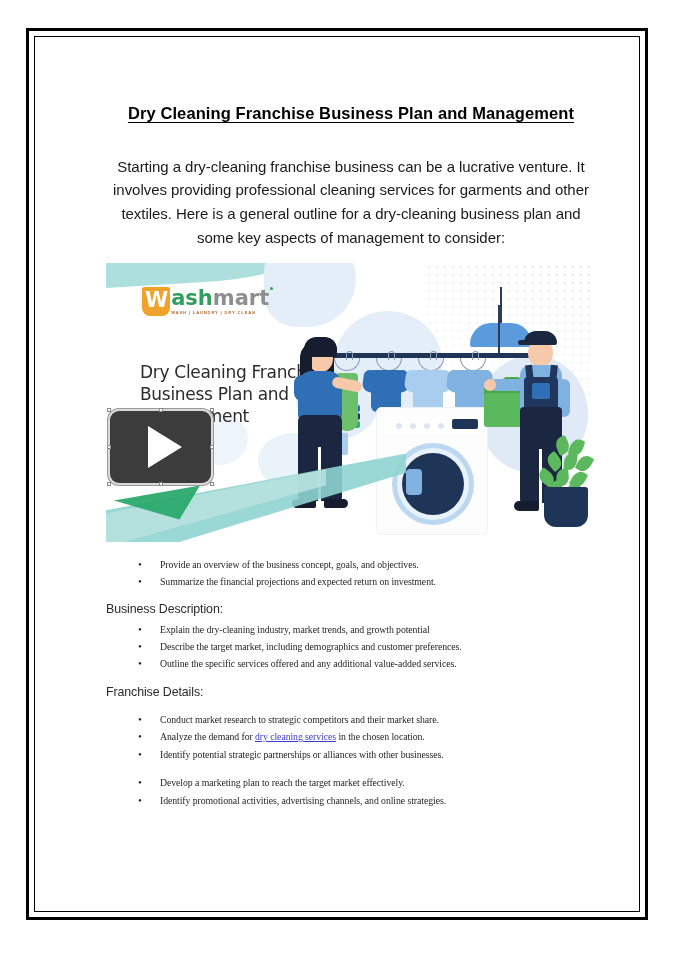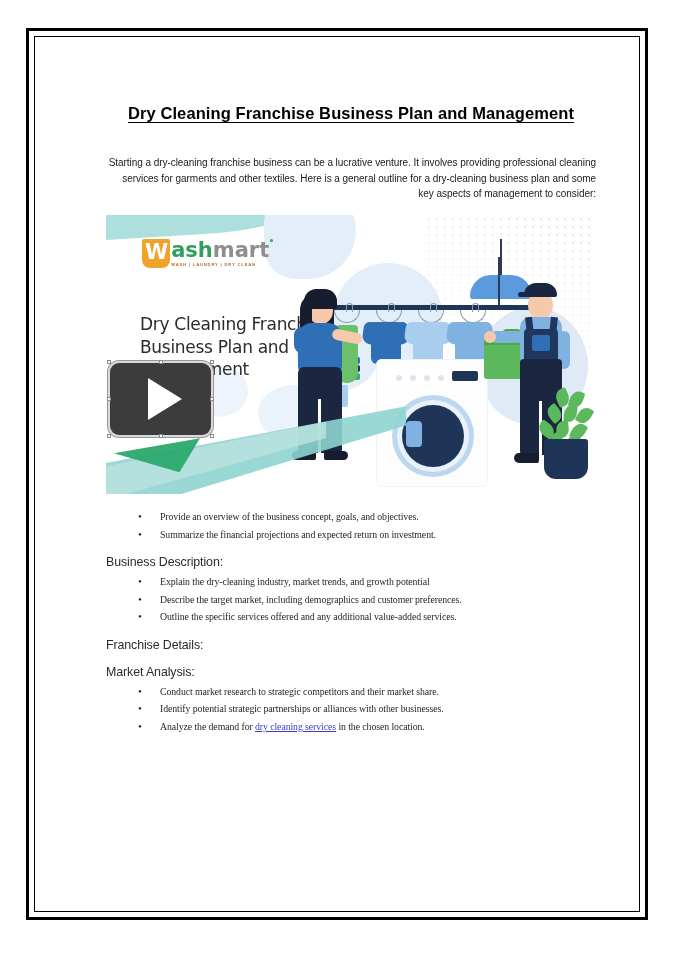--- a/index.html
+++ b/index.html
@@ -50,25 +50,25 @@
     text-align: center;
     text-decoration: underline;
     text-underline-offset: 3px;
     letter-spacing: 0.1px;
     margin: 21px 0 0 0;
     padding: 0 6px;
     line-height: 1.2;
   }
 
   .intro {
-    font-size: 10px;
+    font-size: 15px;
     color: #1a1a1a;
     line-height: 1.58;
     margin: 31px 25px 0 25px;
-    text-align: right;
+    text-align: center;
     letter-spacing: -0.05px;
   }
 
   
   .media-wrap {
     position: relative;
     margin: 13px 0 0 25px;
     width: 489px;
     height: 279px;
   }
@@ -485,26 +485,29 @@
             <ul class="bullets">
               <li>Explain the dry-cleaning industry, market trends, and growth potential</li>
               <li>Describe the target market, including demographics and customer preferences.</li>
               <li>Outline the specific services offered and any additional value-added services.</li>
             </ul>
           </div>
           <div class="sec">
             <div class="sec-head">Franchise Details:</div>
           </div>
           <div class="sec">
-            <div class="sec-head">Market Analysis:</div>
             <ul class="bullets">
               <li>Conduct market research to strategic competitors and their market share.</li>
+              <li><span>Analyze the demand for </span><a class="inline-link" href="#">dry cleaning services</a><span> in the chosen location.</span></li>
               <li>Identify potential strategic partnerships or alliances with other businesses.</li>
-              <li><span>Analyze the demand for </span><a class="inline-link" href="#">dry cleaning services</a><span> in the chosen location.</span></li>
             </ul>
           </div>
           <div class="sec">
+            <ul class="bullets">
+              <li>Develop a marketing plan to reach the target market effectively.</li>
+              <li>Identify promotional activities, advertising channels, and online strategies.</li>
+            </ul>
           </div>
         </div>
 
     </div>
   </div>
 </div>
 
 </body></html>

